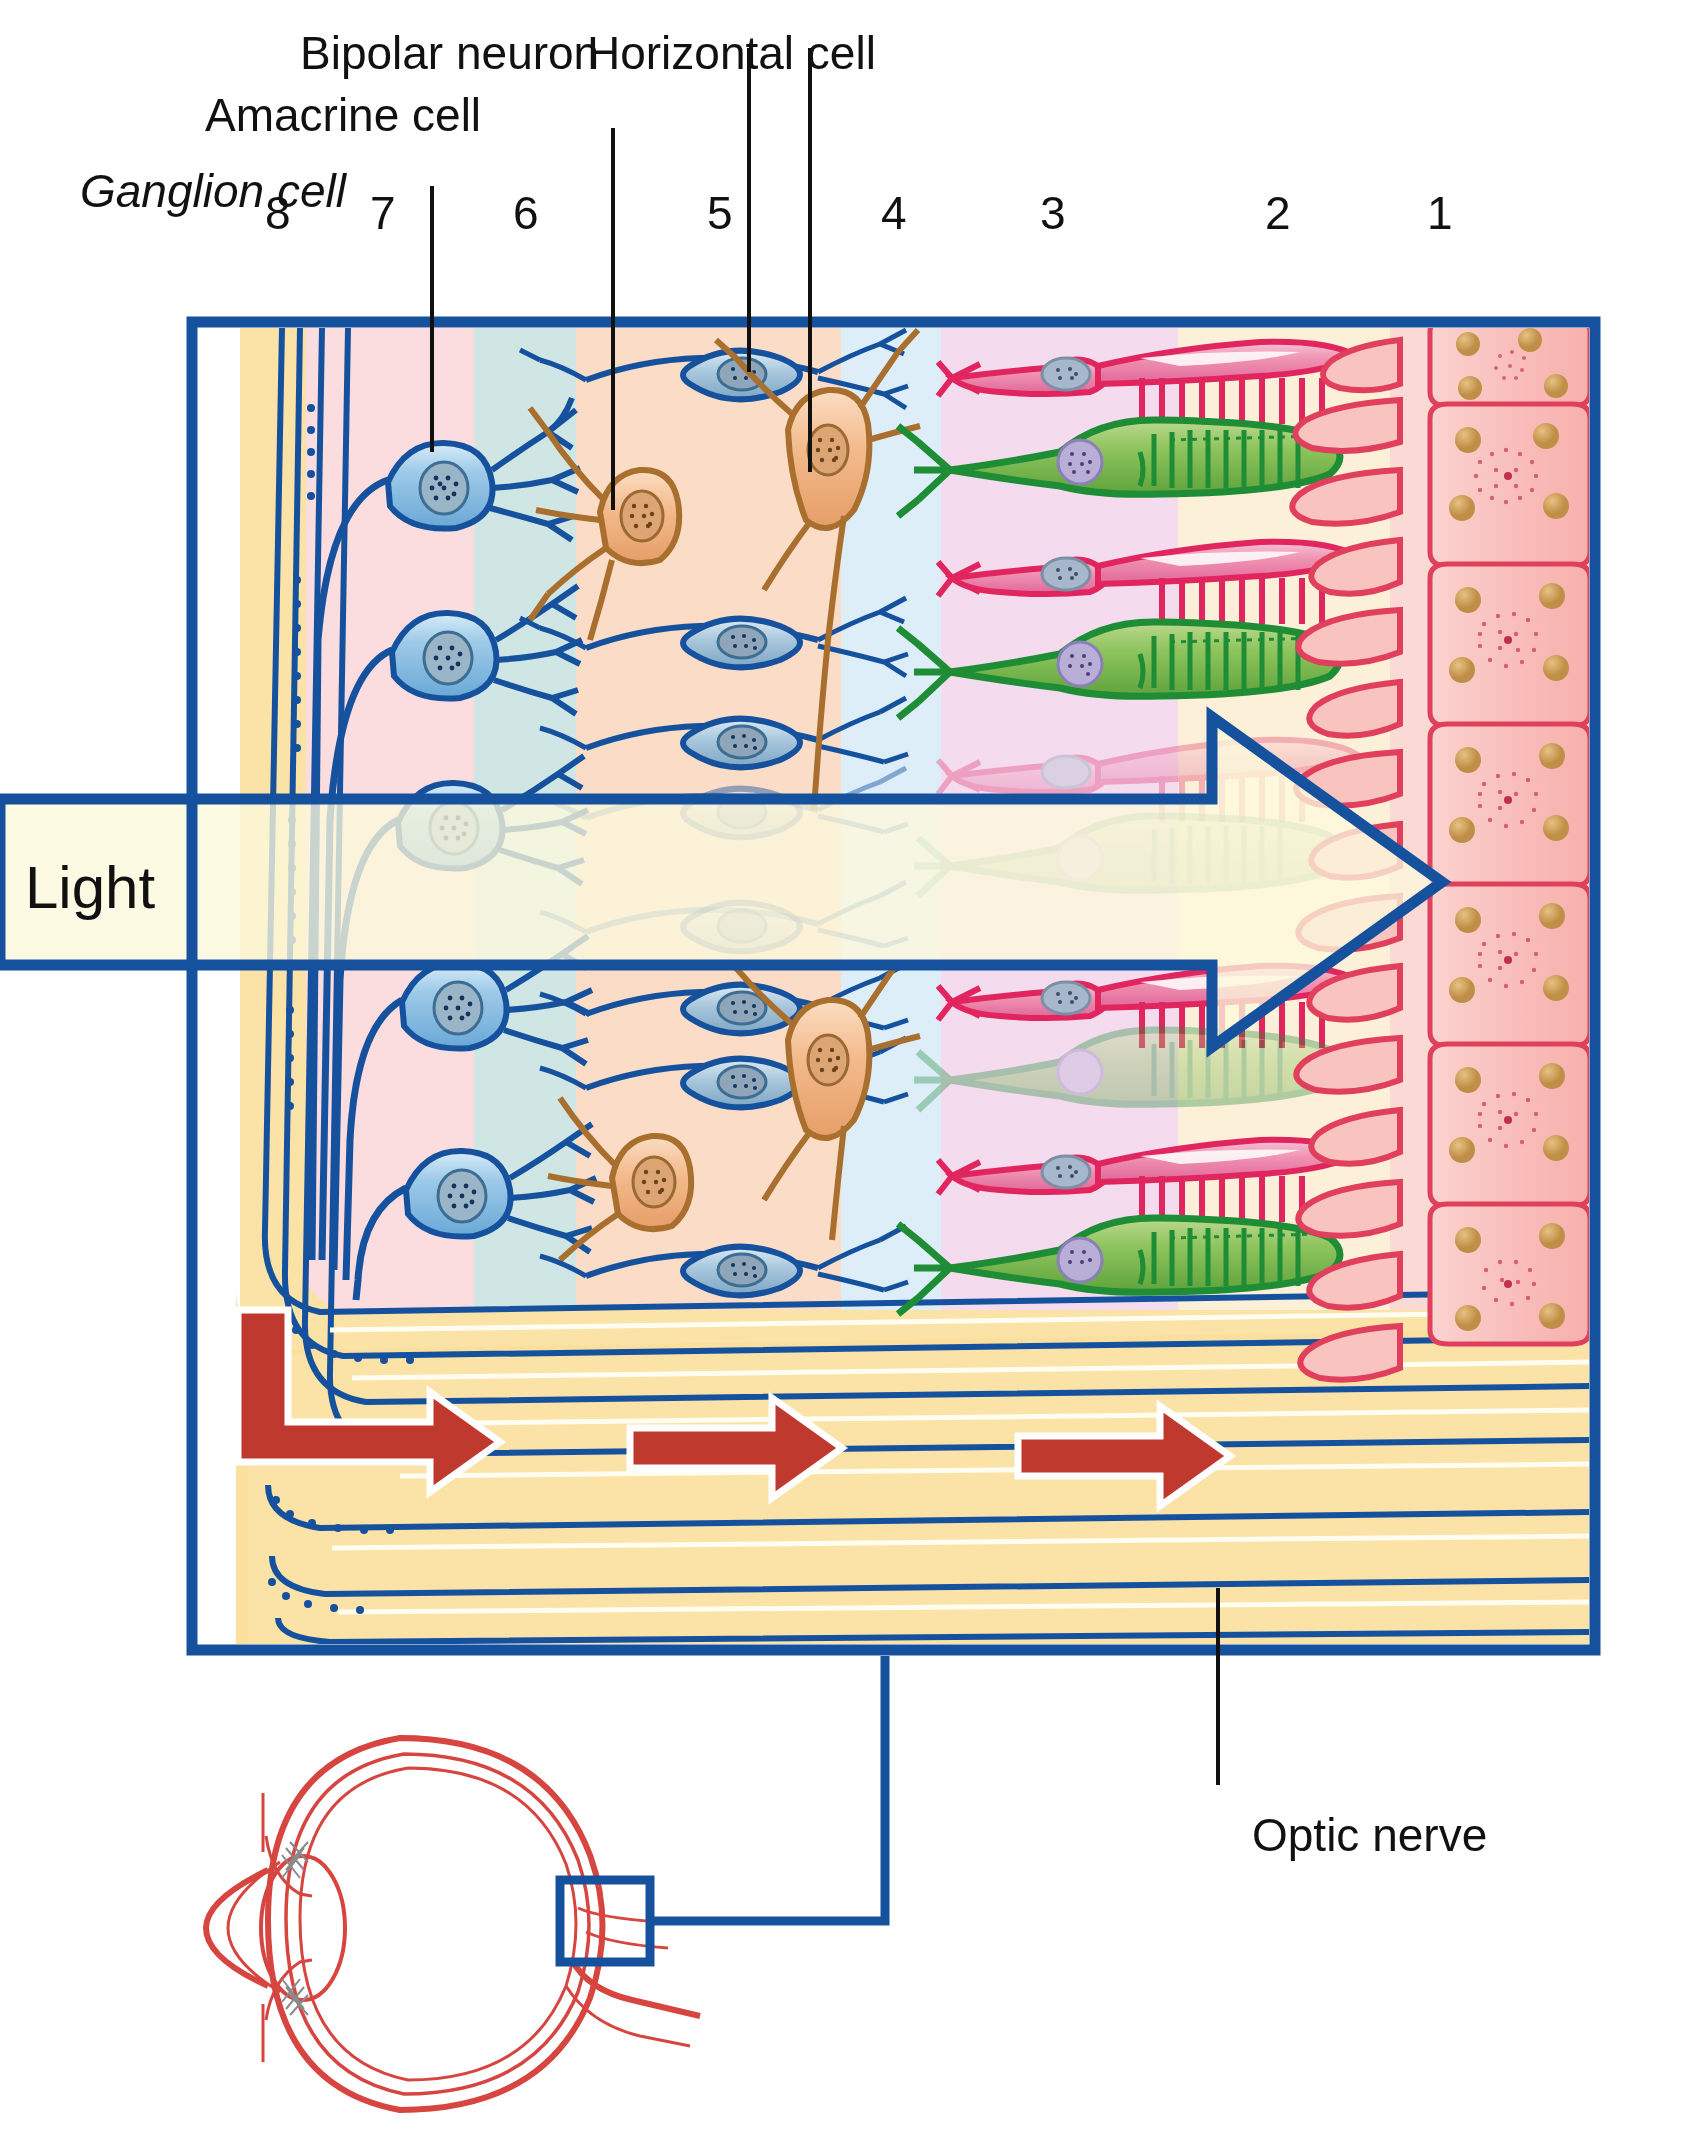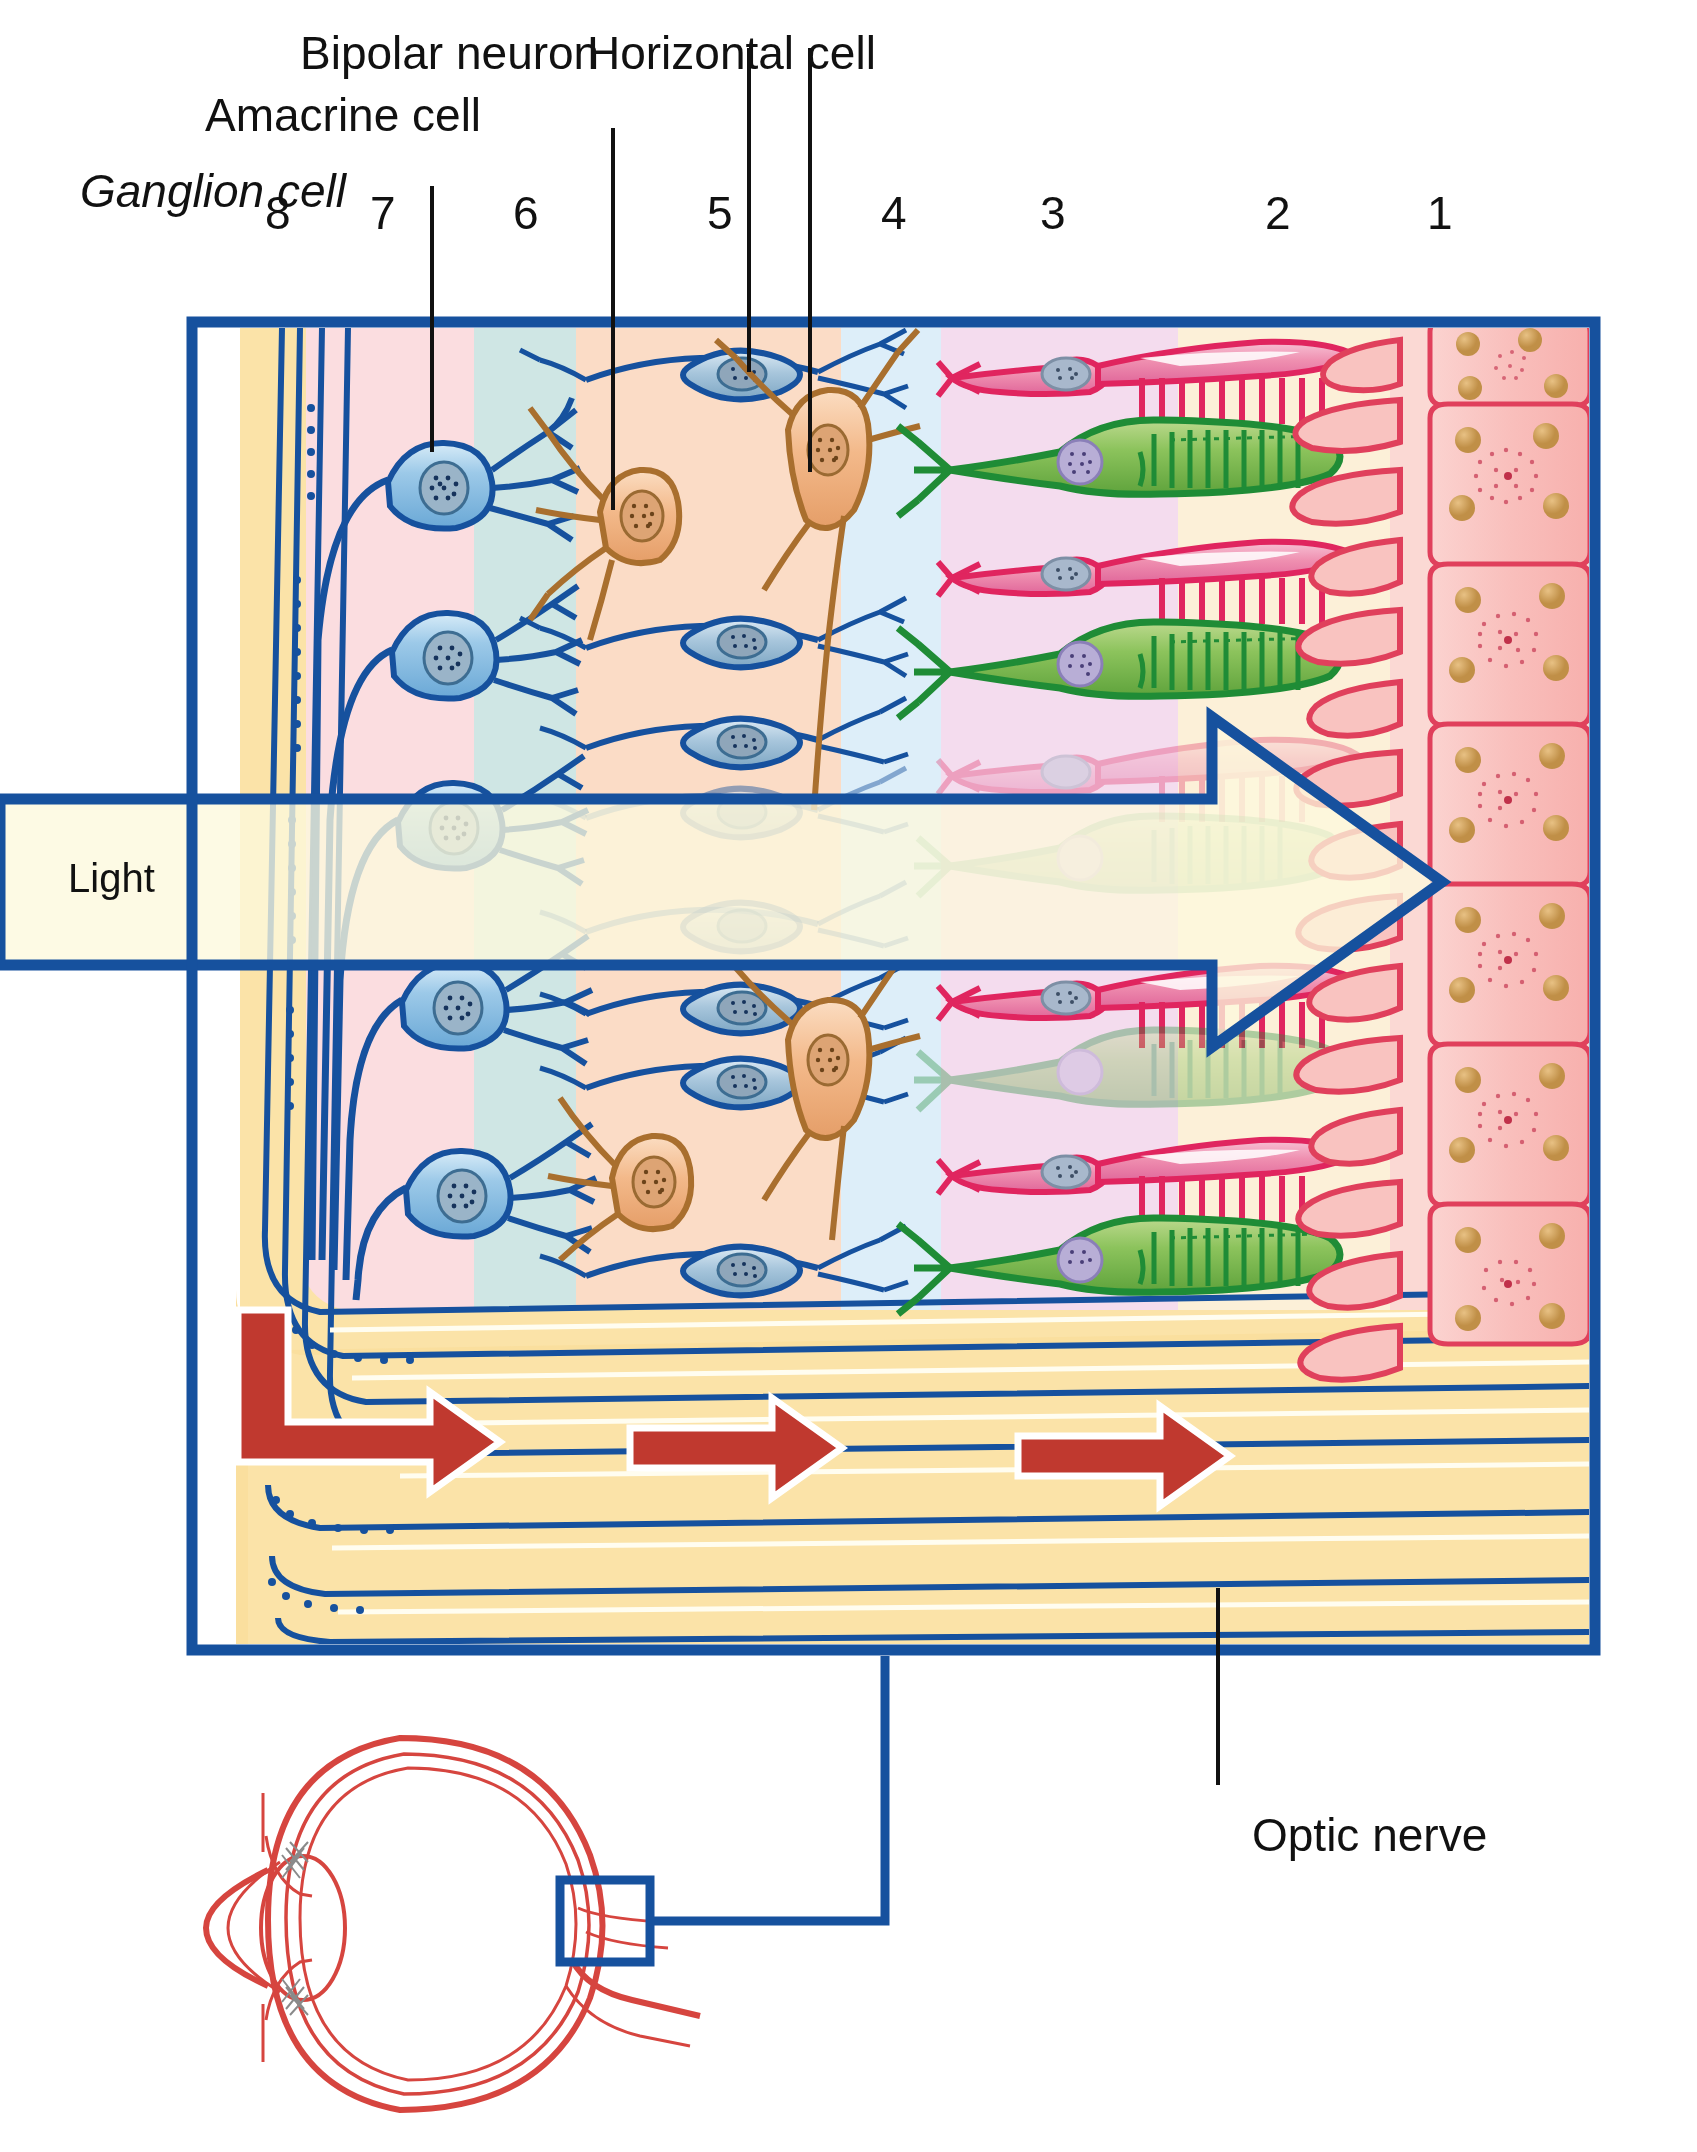--- a/index.html
+++ b/index.html
@@ -21,21 +21,21 @@
   }
   .lbl {
     position: absolute;
     font-family: "Liberation Sans", sans-serif;
     color: #111111;
     white-space: nowrap;
     line-height: 1;
   }
   .callout-label { font-size: 46px; }
   .num-label     { font-size: 46px; }
-  .light-label   { font-size: 40px; margin-left: 43px; }
+  .light-label   { font-size: 60px; }
   svg.layer {
     position: absolute;
     left: 0; top: 0;
     width: 1697px;
     height: 2152px;
     overflow: visible;
   }
 </style>
 </head>
 <body>

